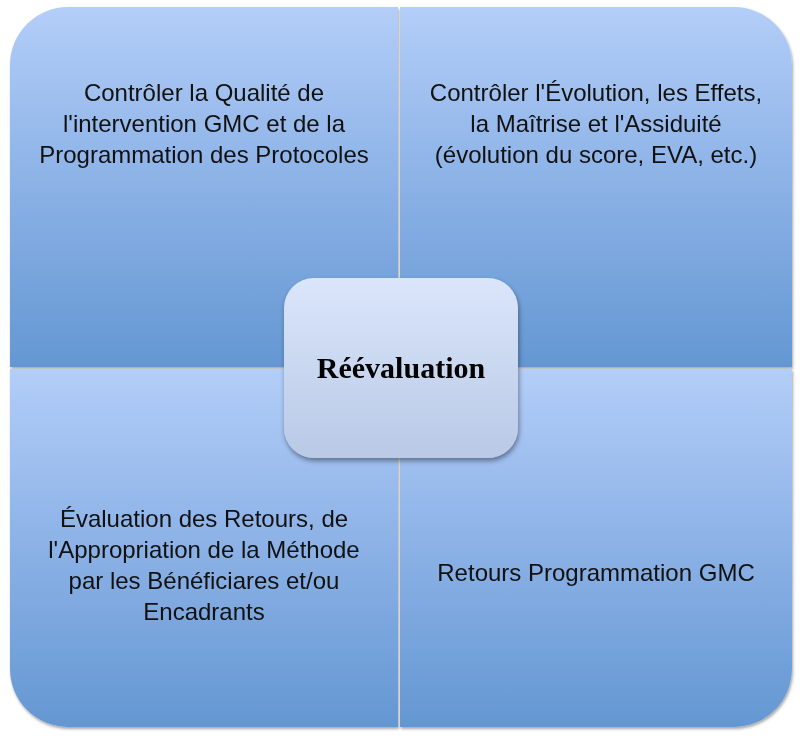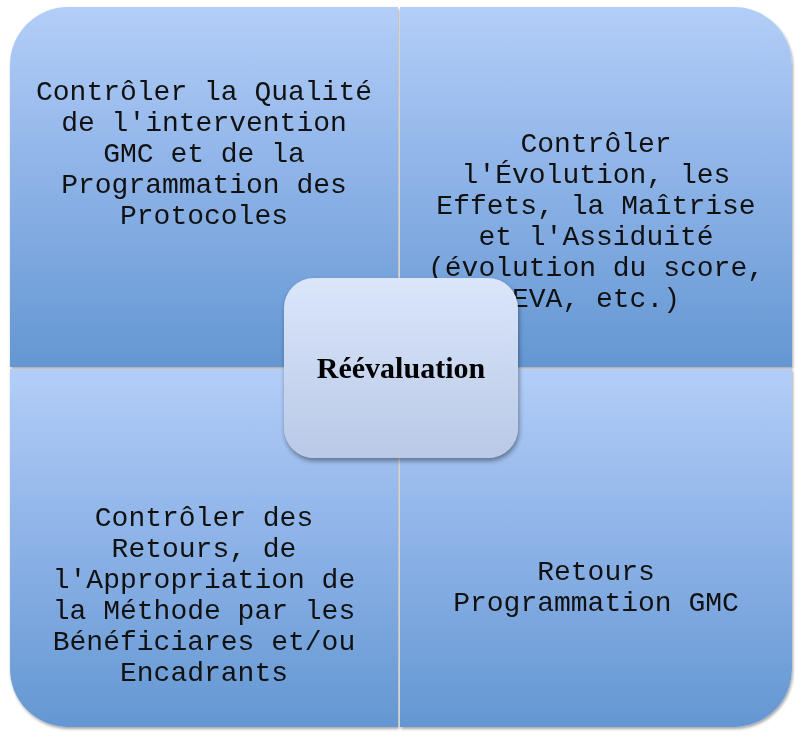--- a/index.html
+++ b/index.html
@@ -22,34 +22,34 @@
       align-items: center;
       justify-content: center;
       text-align: center;
       color: #111111;
       font-size: 25px;
       line-height: 30px;
       box-shadow: 1px 2px 3px rgba(0,0,0,0.35);
     }
     .quad .txt {
       padding: 0 24px;
-      font-family: Liberation Mono, monospace;
-      font-size: 28px;
+      font-family: Liberation Sans, sans-serif;
+      font-size: 24px;
       line-height: 31px;
     }
     .q-tl {
       left: 10px; top: 7px; width: 388px; height: 360px;
       border-top-left-radius: 58px;
       align-items: flex-start;
     }
     .q-tl .txt { margin-top: 70px; }
     .q-tr {
       left: 400px; top: 7px; width: 392px; height: 360px;
       border-top-right-radius: 58px;
-      align-items: center;
+      align-items: flex-start;
     }
     .q-tr .txt { margin-top: 70px; }
     .q-bl {
       left: 10px; top: 369px; width: 388px; height: 358px;
       border-bottom-left-radius: 58px;
       align-items: flex-start;
     }
     .q-bl .txt { margin-top: 134px; }
     .q-br {
       left: 400px; top: 369px; width: 392px; height: 358px;
@@ -82,21 +82,21 @@
 
 <div class="quad q-tl">
   <div class="txt">Contrôler la Qualité de l'intervention GMC et de la Programmation des Protocoles</div>
 </div>
 
 <div class="quad q-tr">
   <div class="txt">Contrôler l'Évolution, les Effets, la Maîtrise et l'Assiduité (évolution du score, EVA, etc.)</div>
 </div>
 
 <div class="quad q-bl">
-  <div class="txt">Contrôler des Retours, de l'Appropriation de la Méthode par les Bénéficiares et/ou Encadrants</div>
+  <div class="txt">Évaluation des Retours, de l'Appropriation de la Méthode par les Bénéficiares et/ou Encadrants</div>
 </div>
 
 <div class="quad q-br">
   <div class="txt">Retours Programmation GMC</div>
 </div>
 
 <div class="center-box">
   <span class="label">Réévaluation</span>
 </div>
 

